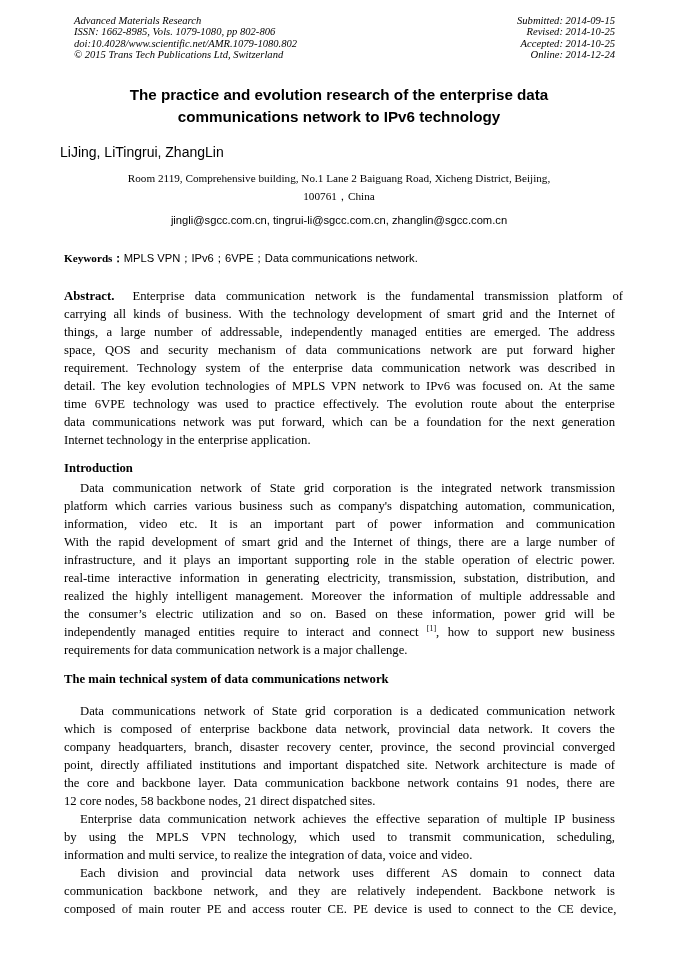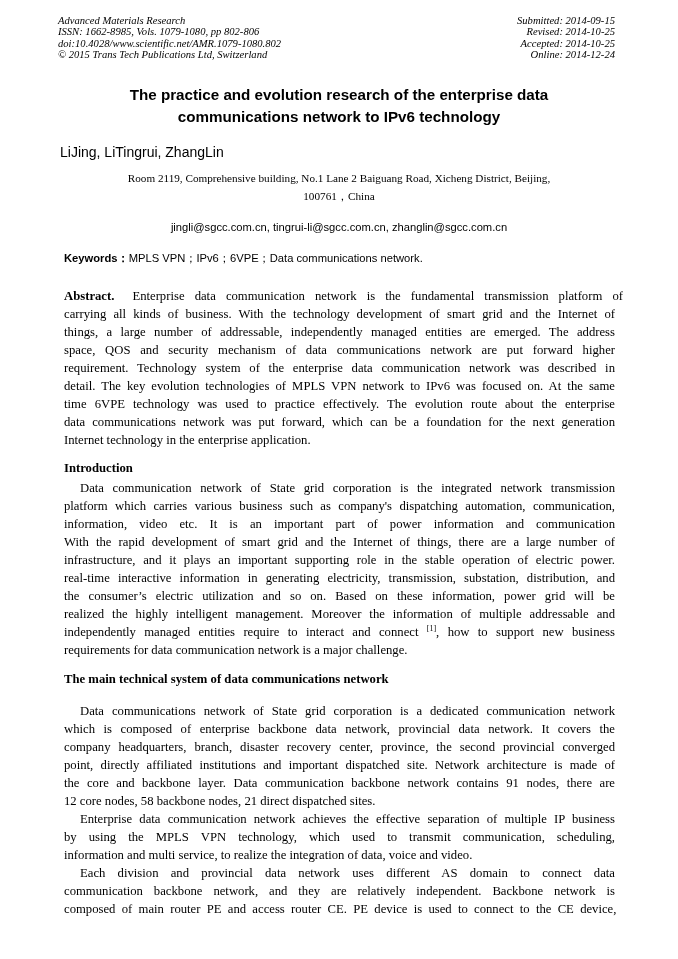--- a/index.html
+++ b/index.html
@@ -1,41 +1,41 @@
 <!DOCTYPE html>
 <html><head>
   <meta charset="utf-8">
   <style>
     html, body { margin: 0; padding: 0; background: #ffffff; }
     body { width: 678px; height: 959px; position: relative; overflow: hidden; color: #000; }
     .page { position: absolute; left: 0; top: 0; width: 678px; height: 959px; }
 
-    .header { position: absolute; top: 15px; left: 58px; right: 63px; height: 50px;
+    .header { position: absolute; top: 15px; left: 74px; right: 63px; height: 50px;
       font-family: "Liberation Serif", serif; font-style: italic; font-size: 10.6px; line-height: 11.4px; }
     .header-left { position: absolute; left: 0; top: 0; text-align: left; }
     .header-right { position: absolute; right: 0; top: 0; text-align: right; }
     .header .line { display: block; white-space: nowrap; }
 
     .title { position: absolute; top: 84px; left: 60px; width: 558px; text-align: center;
       font-family: "Liberation Sans", sans-serif; font-weight: bold; font-size: 15.2px; line-height: 22px; }
     .title .line { display: block; }
 
     .authors { position: absolute; top: 143px; left: 60px; width: 558px; text-align: left;
       font-family: "Liberation Sans", sans-serif; font-size: 14px; line-height: 18px; }
 
     .affiliation { position: absolute; top: 170px; left: 60px; width: 558px; text-align: center;
       font-family: "Liberation Sans", sans-serif; font-size: 11.2px; line-height: 17.5px; }
     .affiliation .line { display: block; white-space: nowrap; font-family: Liberation Serif, serif; }
 
-    .emails { position: absolute; top: 220px; left: 60px; width: 558px; text-align: center;
+    .emails { position: absolute; top: 213px; left: 60px; width: 558px; text-align: center;
       font-family: "Liberation Sans", sans-serif; font-size: 11.2px; line-height: 15px; }
 
     .keywords { position: absolute; top: 251px; left: 64px; width: 552px;
       font-family: "Liberation Sans", sans-serif; font-size: 11.2px; line-height: 15px; white-space: nowrap; }
-    .keywords .kw-label { font-weight: bold; }
+    .keywords .kw-label { font-weight: bold; font-family: Liberation Serif, serif; }
 
     .body-text { position: absolute; left: 64px; width: 551px;
       font-family: "Liberation Serif", serif; font-size: 12.7px; line-height: 18px; }
     .body-text .jline { display: block; text-align: justify; text-align-last: justify; white-space: nowrap; height: 18px; }
     .body-text .jline.last { text-align-last: left; }
     .body-text .jline.indent { padding-left: 16px; }
     .jline > span { white-space: pre; }
     .flexline { display: flex !important; justify-content: space-between; }
 
     .abstract { top: 287px; }
@@ -104,22 +104,22 @@
 
   <div class="section-heading intro-heading">Introduction</div>
 
   <div class="body-text intro-body">
     <span class="jline indent" style="text-align-last: left; display: block; word-spacing: 5.49006px;"><span style="white-space: pre;">Data communication network of State grid corporation is the integrated network transmission</span></span>
     <span class="jline" style="text-align-last: left; display: block; word-spacing: 4.20312px;"><span style="white-space: pre;">platform which carries various business such as company's dispatching automation, communication,</span></span>
     <span class="jline" style="text-align-last: left; display: block; word-spacing: 8.92057px;"><span style="white-space: pre;">information, video etc. It is an important part of power information and communication</span></span>
     <span class="jline" style="text-align-last: left; display: block; word-spacing: 3.93842px;"><span style="white-space: pre;">With the rapid development of smart grid and the Internet of things, there are a large number of</span></span>
     <span class="jline" style="text-align-last: left; display: block; word-spacing: 4.47656px;"><span style="white-space: pre;">infrastructure, and it plays an important supporting role in the stable operation of electric power.</span></span>
     <span class="jline" style="text-align-last: left; display: block; word-spacing: 4.97743px;"><span style="white-space: pre; margin-top: 8px;">real-time interactive information in generating electricity, transmission, substation, distribution, and</span></span>
+    <span class="jline" style="text-align-last: left; display: block; word-spacing: 4.80114px;"><span style="white-space: pre;">realized the highly intelligent management. Moreover the information of multiple addressable and</span></span>
     <span class="jline" style="text-align-last: left; display: block; word-spacing: 5.85045px;"><span style="white-space: pre;">the consumer’s electric utilization and so on. Based on these information, power grid will be</span></span>
-    <span class="jline" style="text-align-last: left; display: block; word-spacing: 4.80114px;"><span style="white-space: pre;">realized the highly intelligent management. Moreover the information of multiple addressable and</span></span>
     <span class="jline flexline">
       <span style="white-space: pre; word-spacing: 5.1863px;"><span>independently managed entities require to interact and connect </span><sup>[1]</sup><span>, how to support new business</span></span>
     </span>
     <span class="jline last">requirements for data communication network is a major challenge.</span>
   </div>
 
   <div class="section-heading tech-heading">The main technical system of data communications network</div>
 
   <div class="body-text tech-body">
     <span class="jline indent" style="text-align-last: left; display: block; word-spacing: 4.78693px;"><span style="white-space: pre;">Data communications network of State grid corporation is a dedicated communication network</span></span>

